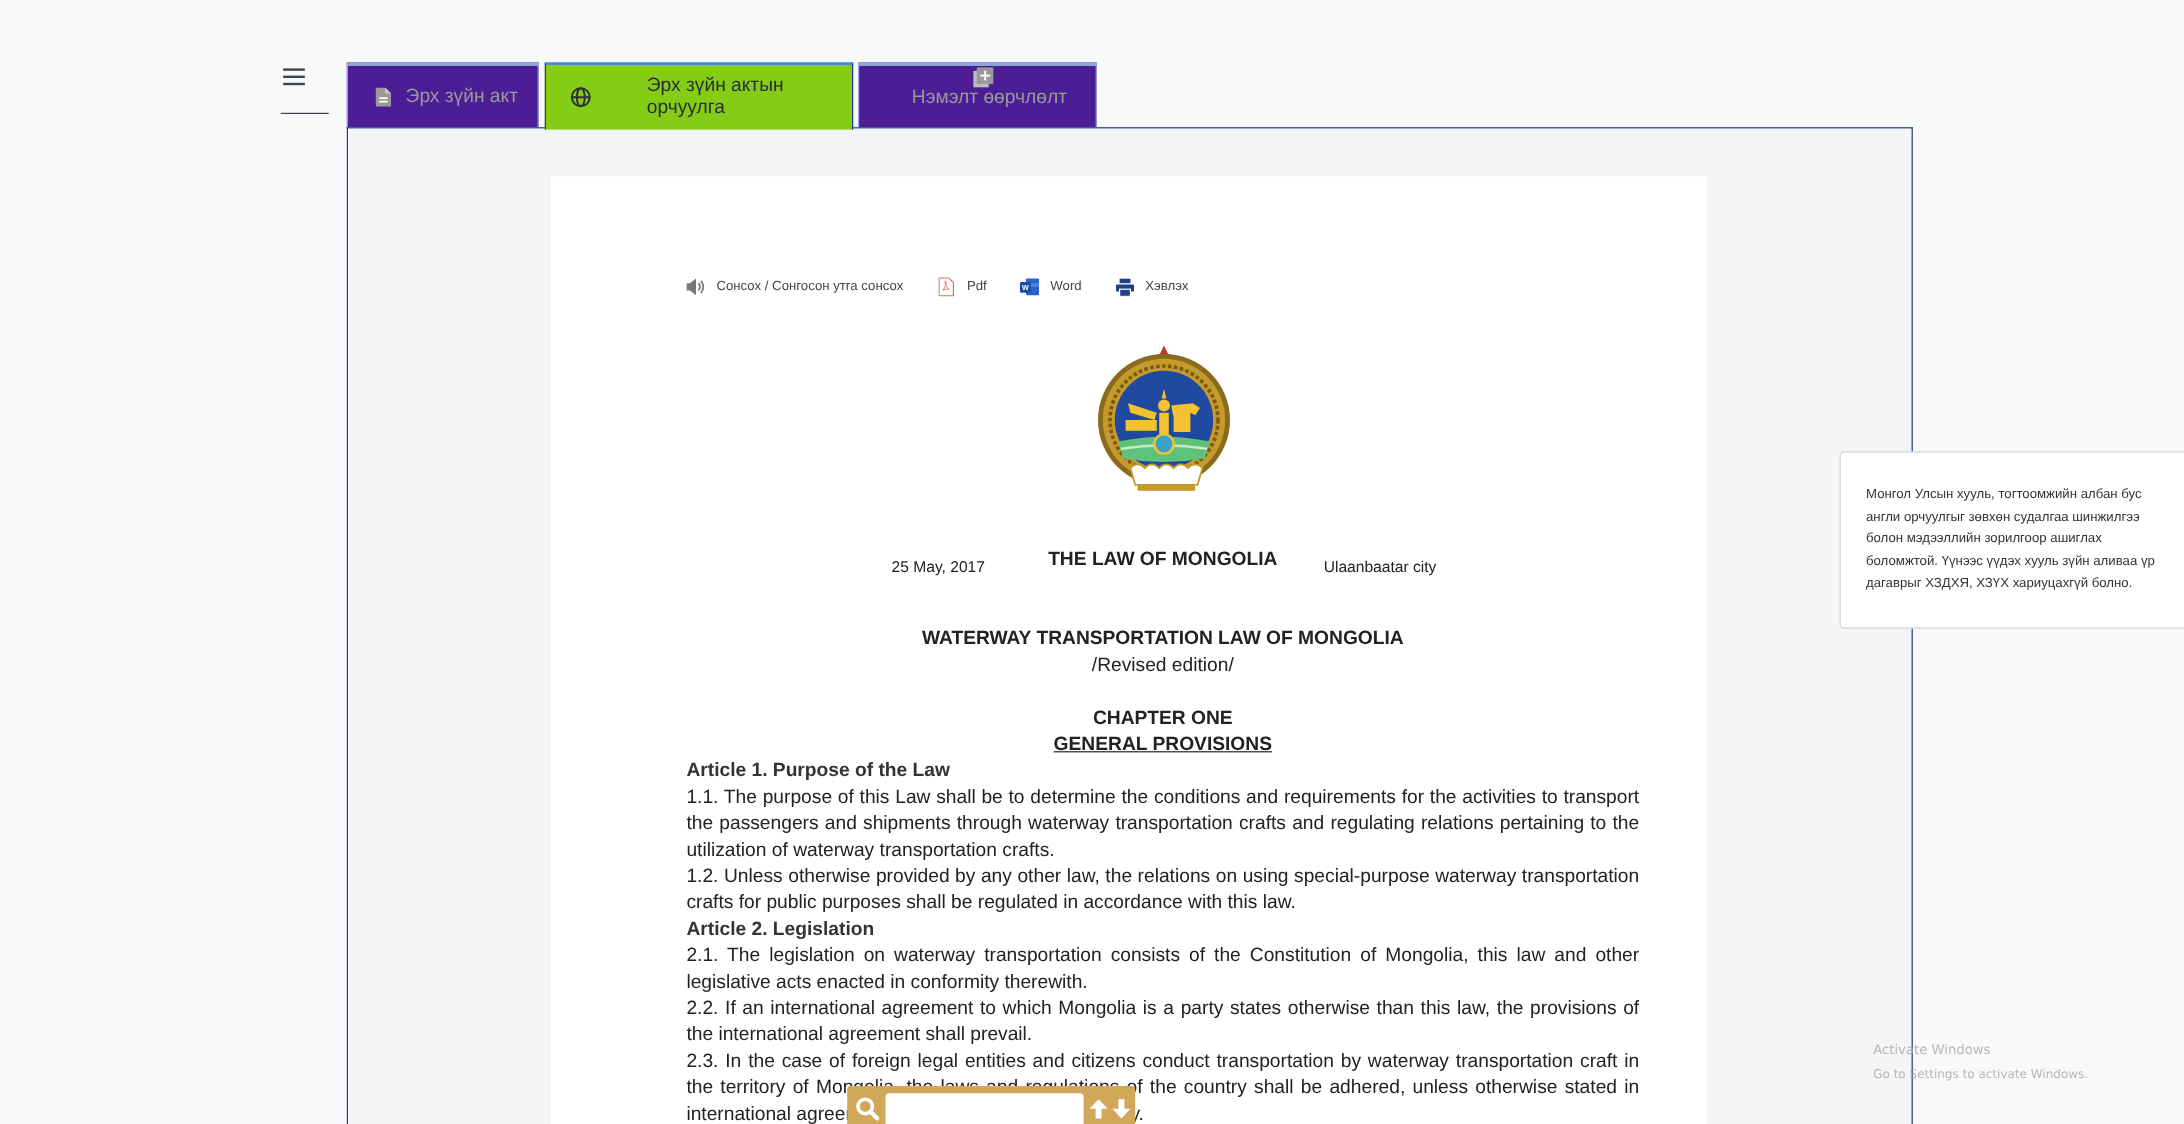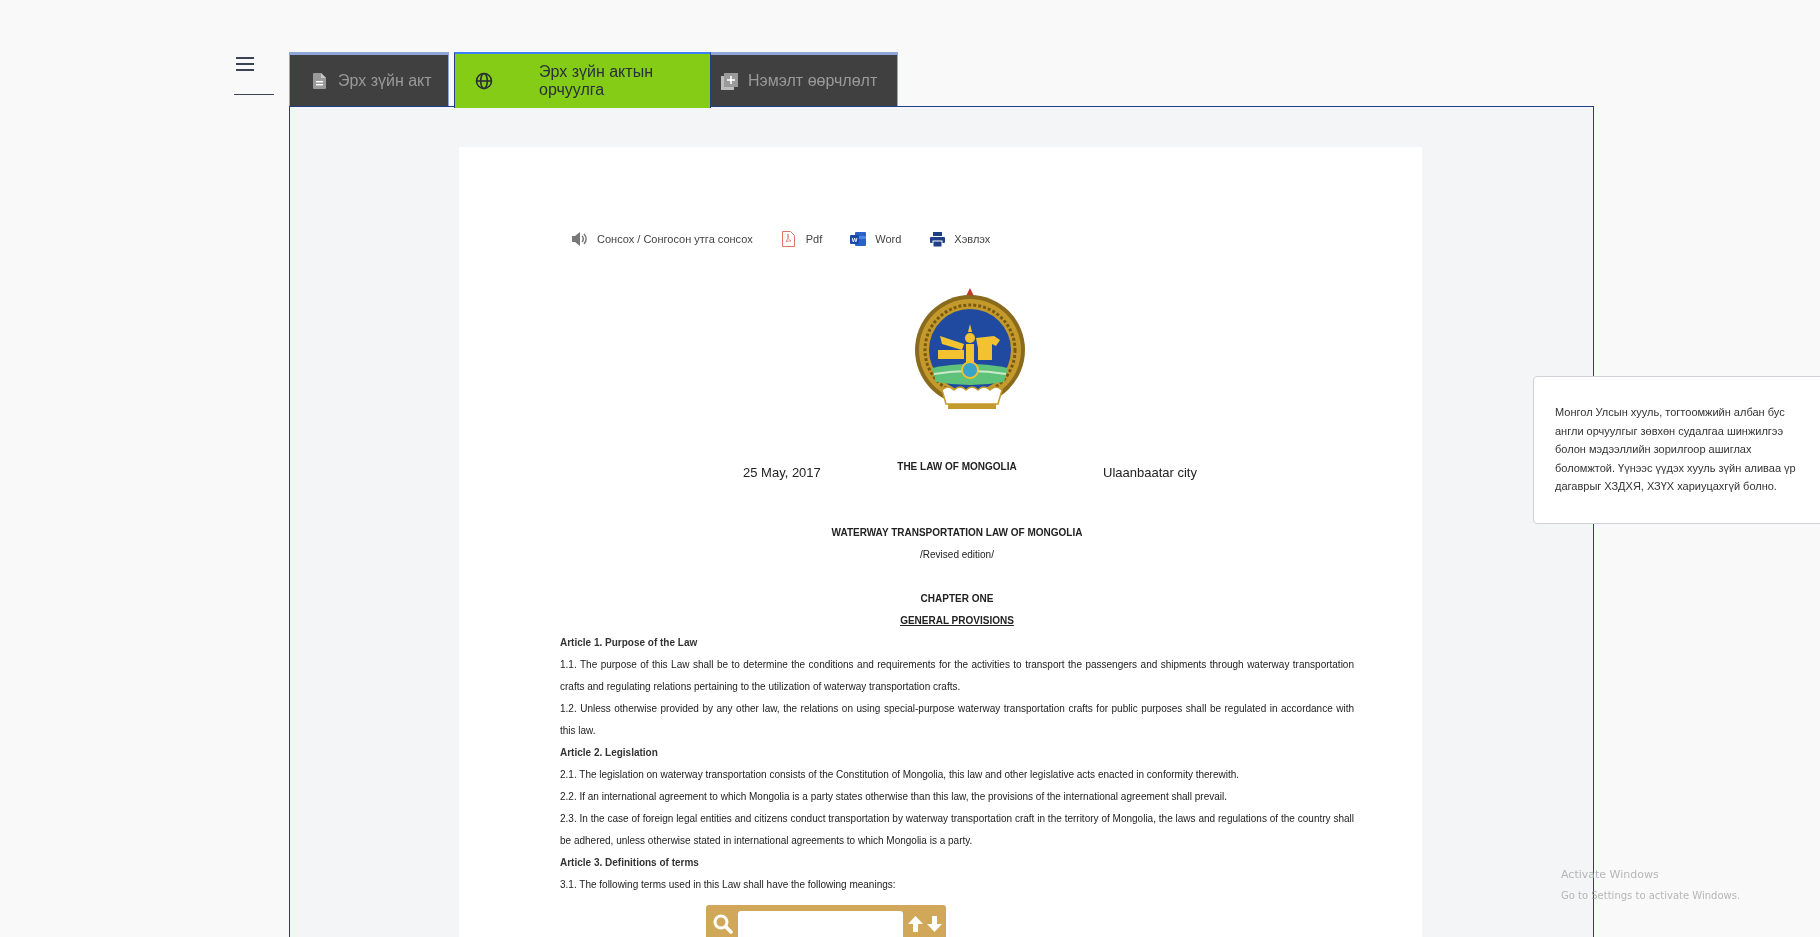--- a/index.html
+++ b/index.html
@@ -5,35 +5,35 @@
   * { box-sizing: border-box; margin: 0; padding: 0; }
   html, body { width: 1820px; height: 937px; overflow: hidden; }
   body { background: #f9f9f9; font-family: "Liberation Sans", sans-serif; position: relative; color: #222; }
 
   .hamburger { position: absolute; left: 236px; top: 57px; width: 18px; height: 16px; cursor: pointer; }
   .hamburger span { display: block; height: 2px; background: #3a4456; margin-bottom: 4px; }
   .hamburger-underline { position: absolute; left: 234px; top: 94px; width: 40px; height: 1px; background: #3a4456; }
 
   .tab { position: absolute; top: 52px; height: 55px; display: flex; align-items: center; padding-left: 20px;
          font-family: "Liberation Sans", sans-serif; font-size: 16px; cursor: pointer; }
-  .tab.inactive { background: #404040; border: 1px solid #8fa6da; border-top: 3px solid #8fa6da; border-bottom: none; color: #9a9a9a; }
+  .tab.inactive { background: #4c1d95; border: 1px solid #8fa6da; border-top: 3px solid #8fa6da; border-bottom: none; color: #9a9a9a; }
   .tab.active { background: #84cc16; border: 1px solid #1f3f86; border-top: 2px solid #3b82f6; border-bottom: none; color: #2a2f38; height: 56px; z-index: 2; gap: 36px; }
   .tab .ticon { width: 18px; height: 18px; margin-right: 10px; display: inline-flex; align-items: center; justify-content: center; }
 
   .panel { position: absolute; left: 289px; top: 106px; width: 1305px; height: 840px; background: #f4f5f7; border: 1px solid #1f3f86; border-bottom: none; }
 
   .paper { position: absolute; left: 459px; top: 147px; width: 963px; height: 800px; background: #ffffff; }
 
   .toolbar { position: absolute; left: 572px; top: 230px; height: 18px; display: flex; align-items: center; font-size: 11px; color: #444; }
   .tool { display: flex; align-items: center; margin-right: 28px; cursor: pointer; }
   .tool .ticon { width: 16px; height: 16px; margin-right: 9px; display: inline-flex; align-items: center; justify-content: center; }
 
   .emblem { position: absolute; left: 912px; top: 286px; width: 116px; height: 126px; }
 
-  .doc { position: absolute; left: 560px; width: 794px; font-size: 10px; line-height: 22px; color: #222; }
+  .doc { position: absolute; left: 572px; width: 794px; font-size: 16px; line-height: 22px; color: #222; }
   .center { text-align: center; font-weight: bold; color: #222; }
   .center.normal { font-weight: normal; }
   .justify { text-align: justify; text-align-last: left; }
   .article { font-weight: bold; color: #333; }
 
   .dateline { position: absolute; top: 462px; left: 743px; width: 454px; font-size: 13px; line-height: 22px; display: flex; justify-content: space-between; }
 
   .searchbar { position: absolute; left: 706px; top: 905px; width: 240px; height: 40px; background: #d1a85a; border-radius: 3px; display: flex; align-items: flex-start; padding-top: 6px; }
   .searchbar .sicon { width: 26px; height: 26px; display: flex; align-items: center; justify-content: center; margin-left: 4px; }
   .searchbar input { width: 165px; height: 30px; border: none; border-radius: 3px; margin-left: 2px; background: #fff; outline: none; font-size: 13px; padding: 0 6px; }
@@ -71,21 +71,21 @@
 <div class="tab active" style="left:454px; width:257px;">
   <span class="ticon">
     <svg width="18" height="18" viewBox="0 0 18 18" fill="none" stroke="#2a2f38" stroke-width="1.6">
         <circle cx="9" cy="9" r="7.5"></circle>
         <ellipse cx="9" cy="9" rx="3.3" ry="7.5"></ellipse>
         <line x1="1.5" y1="9" x2="16.5" y2="9"></line>
       </svg>
   </span>
   <span>Эрх зүйн актын орчуулга</span>
 </div>
-<div class="tab inactive" style="left:699px; width:199px;">
+<div class="tab inactive" style="left:715px; width:199px;flex-direction:column;">
   <span class="ticon">
     <svg width="17" height="17" viewBox="0 0 17 17">
         <rect x="0" y="3" width="13" height="14" fill="#bdbdbd"></rect>
         <rect x="3" y="0" width="14" height="14" fill="#9a9a9a"></rect>
         <rect x="9.2" y="3" width="1.6" height="8" fill="#fff"></rect>
         <rect x="6" y="6.2" width="8" height="1.6" fill="#fff"></rect>
       </svg>
   </span>
   <span>Нэмэлт өөрчлөлт</span>
 </div>

